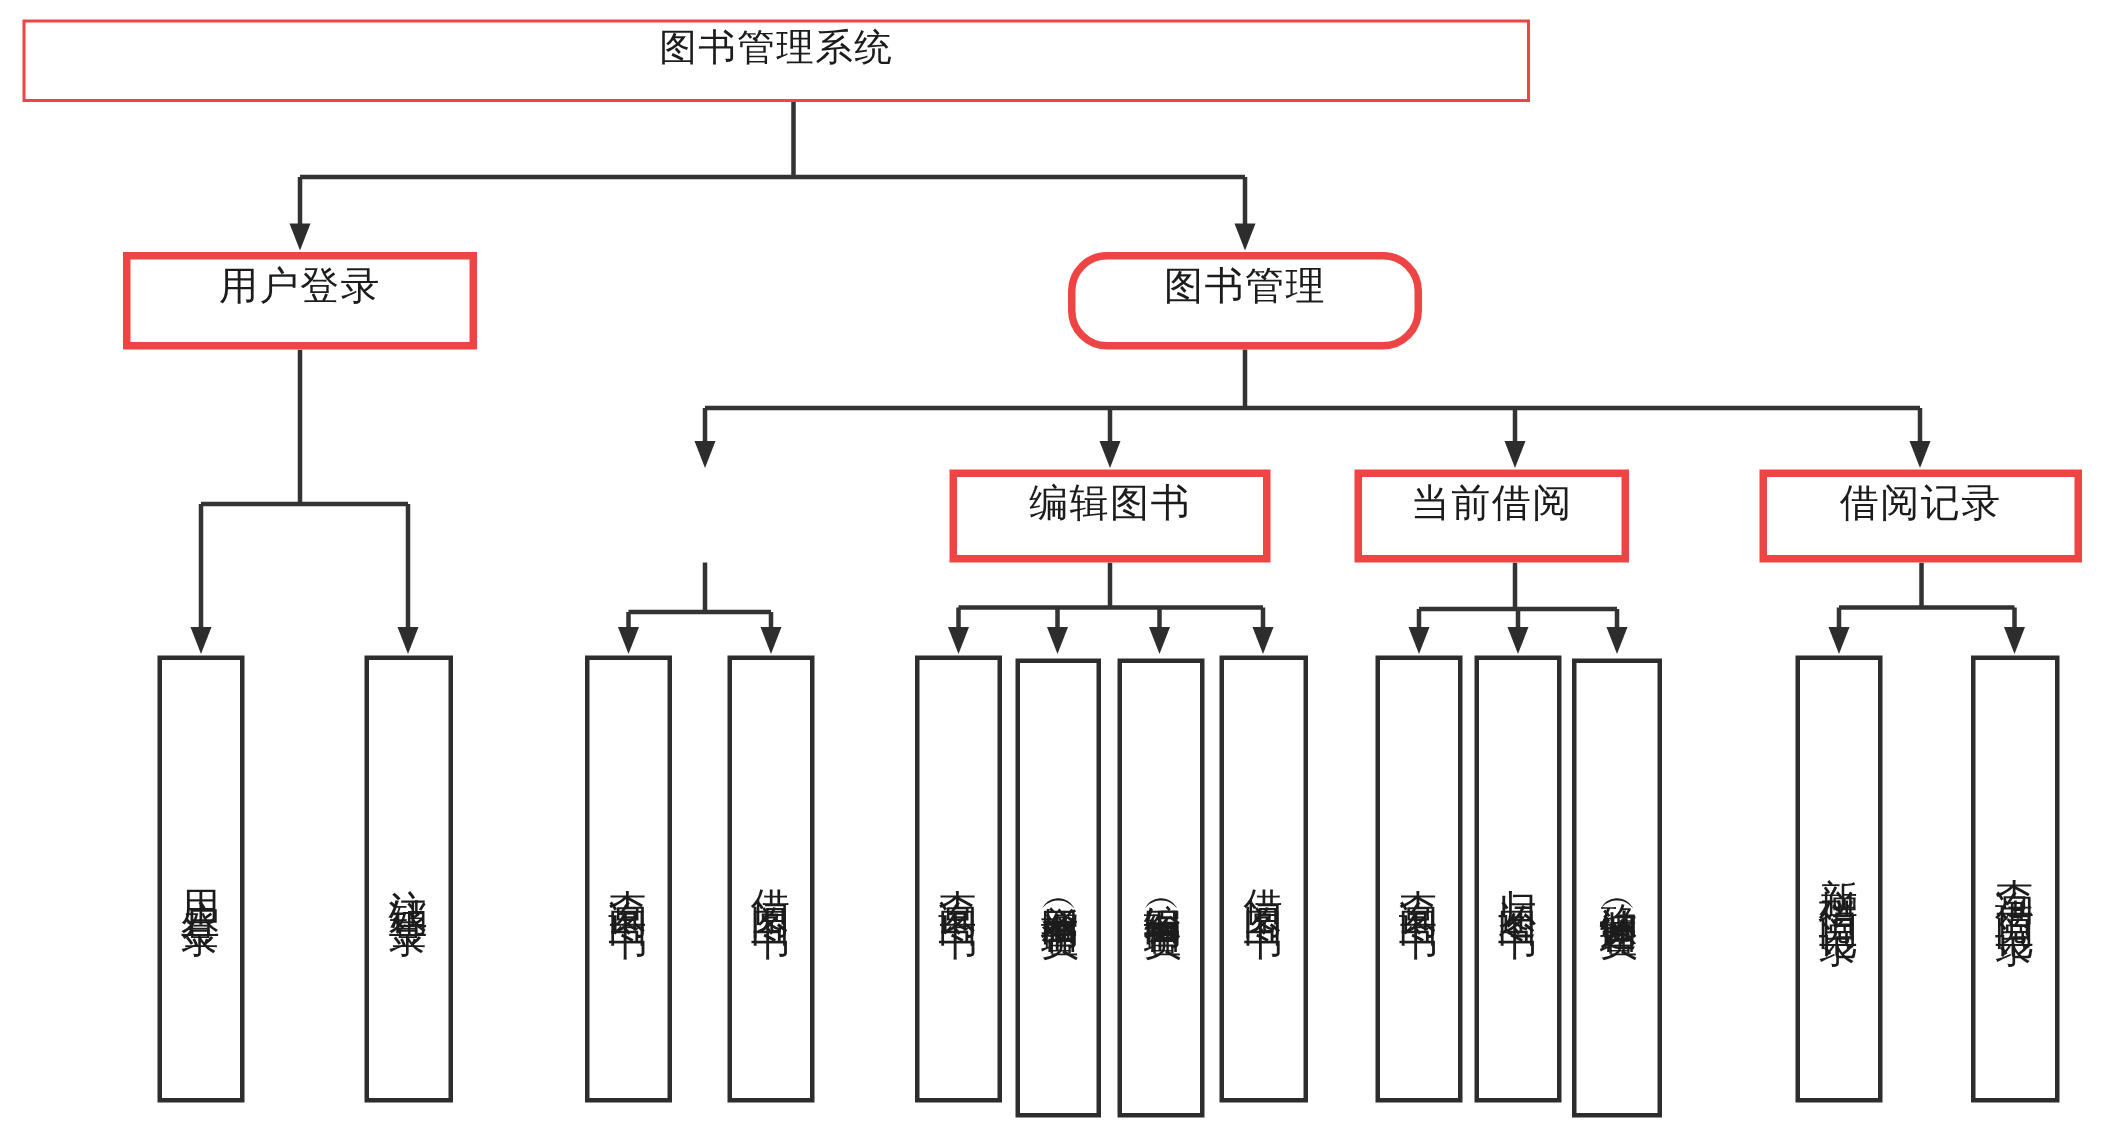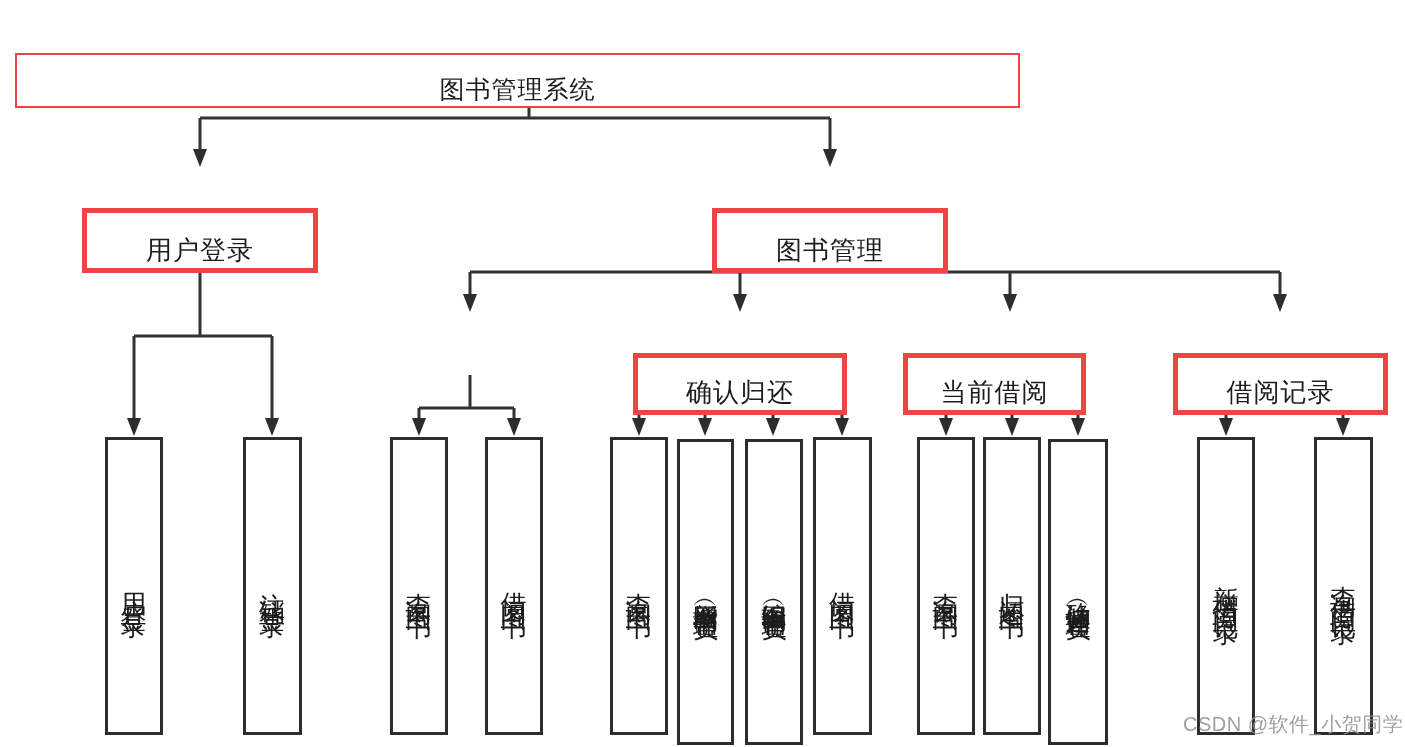--- a/index.html
+++ b/index.html
@@ -10,26 +10,25 @@
     font-family:"Liberation Sans","DejaVu Sans",sans-serif;
     color:#1c1c1c;
     overflow:hidden;
   }
   #wires{position:absolute;left:0;top:0;z-index:1;}
   .hnode{
     position:absolute;
     box-sizing:border-box;
     background:#ffffff;
     border:5px solid #ef4444;
-    display:flex;align-items:flex-end;justify-content:center;
+    display:flex;align-items:flex-start;justify-content:center;
     font-size:26px;
     letter-spacing:1px;
     z-index:2;
     white-space:nowrap;
-    margin-top:40px;
   }
   .root{border-width:2px;font-size:25px;}
   .vnode{
     position:absolute;
     box-sizing:border-box;
     background:#ffffff;
     border:3px solid #2d2d2d;
     display:flex;align-items:center;justify-content:center;
     z-index:2;
   }
@@ -108,26 +107,26 @@
     </g>
   </svg>
 
   <div class="hnode root" style="left:15px;top:13px;width:1005px;height:55px;">
     <span>图书管理系统</span>
   </div>
 
   <div class="hnode" style="left:82px;top:168px;width:236px;height:65px;">
     <span>用户登录</span>
   </div>
-  <div class="hnode" style="left:712px;top:168px;width:236px;height:65px;">
+  <div class="hnode" style="left:712px;top:168px;width:236px;height:65px;border-radius:26px;">
     <span>图书管理</span>
   </div>
 
   <div class="hnode" style="left:633px;top:313px;width:214px;height:62px;">
-    <span>确认归还</span>
+    <span>编辑图书</span>
   </div>
   <div class="hnode" style="left:903px;top:313px;width:183px;height:62px;">
     <span>当前借阅</span>
   </div>
   <div class="hnode" style="left:1173px;top:313px;width:215px;height:62px;">
     <span>借阅记录</span>
   </div>
 
   <div class="vnode" style="left:105px;top:437px;width:58px;height:298px;">
     <span>用户登录</span>
@@ -166,15 +165,14 @@
     <span>确认归还（管理员）</span>
   </div>
 
   <div class="vnode" style="left:1197px;top:437px;width:58px;height:298px;">
     <span>新增借阅记录</span>
   </div>
   <div class="vnode" style="left:1314px;top:437px;width:59px;height:298px;">
     <span>查询借阅记录</span>
   </div>
 
-  <div id="watermark">CSDN @软件_小贺同学</div>
 
 </div>
 
 </body></html>

